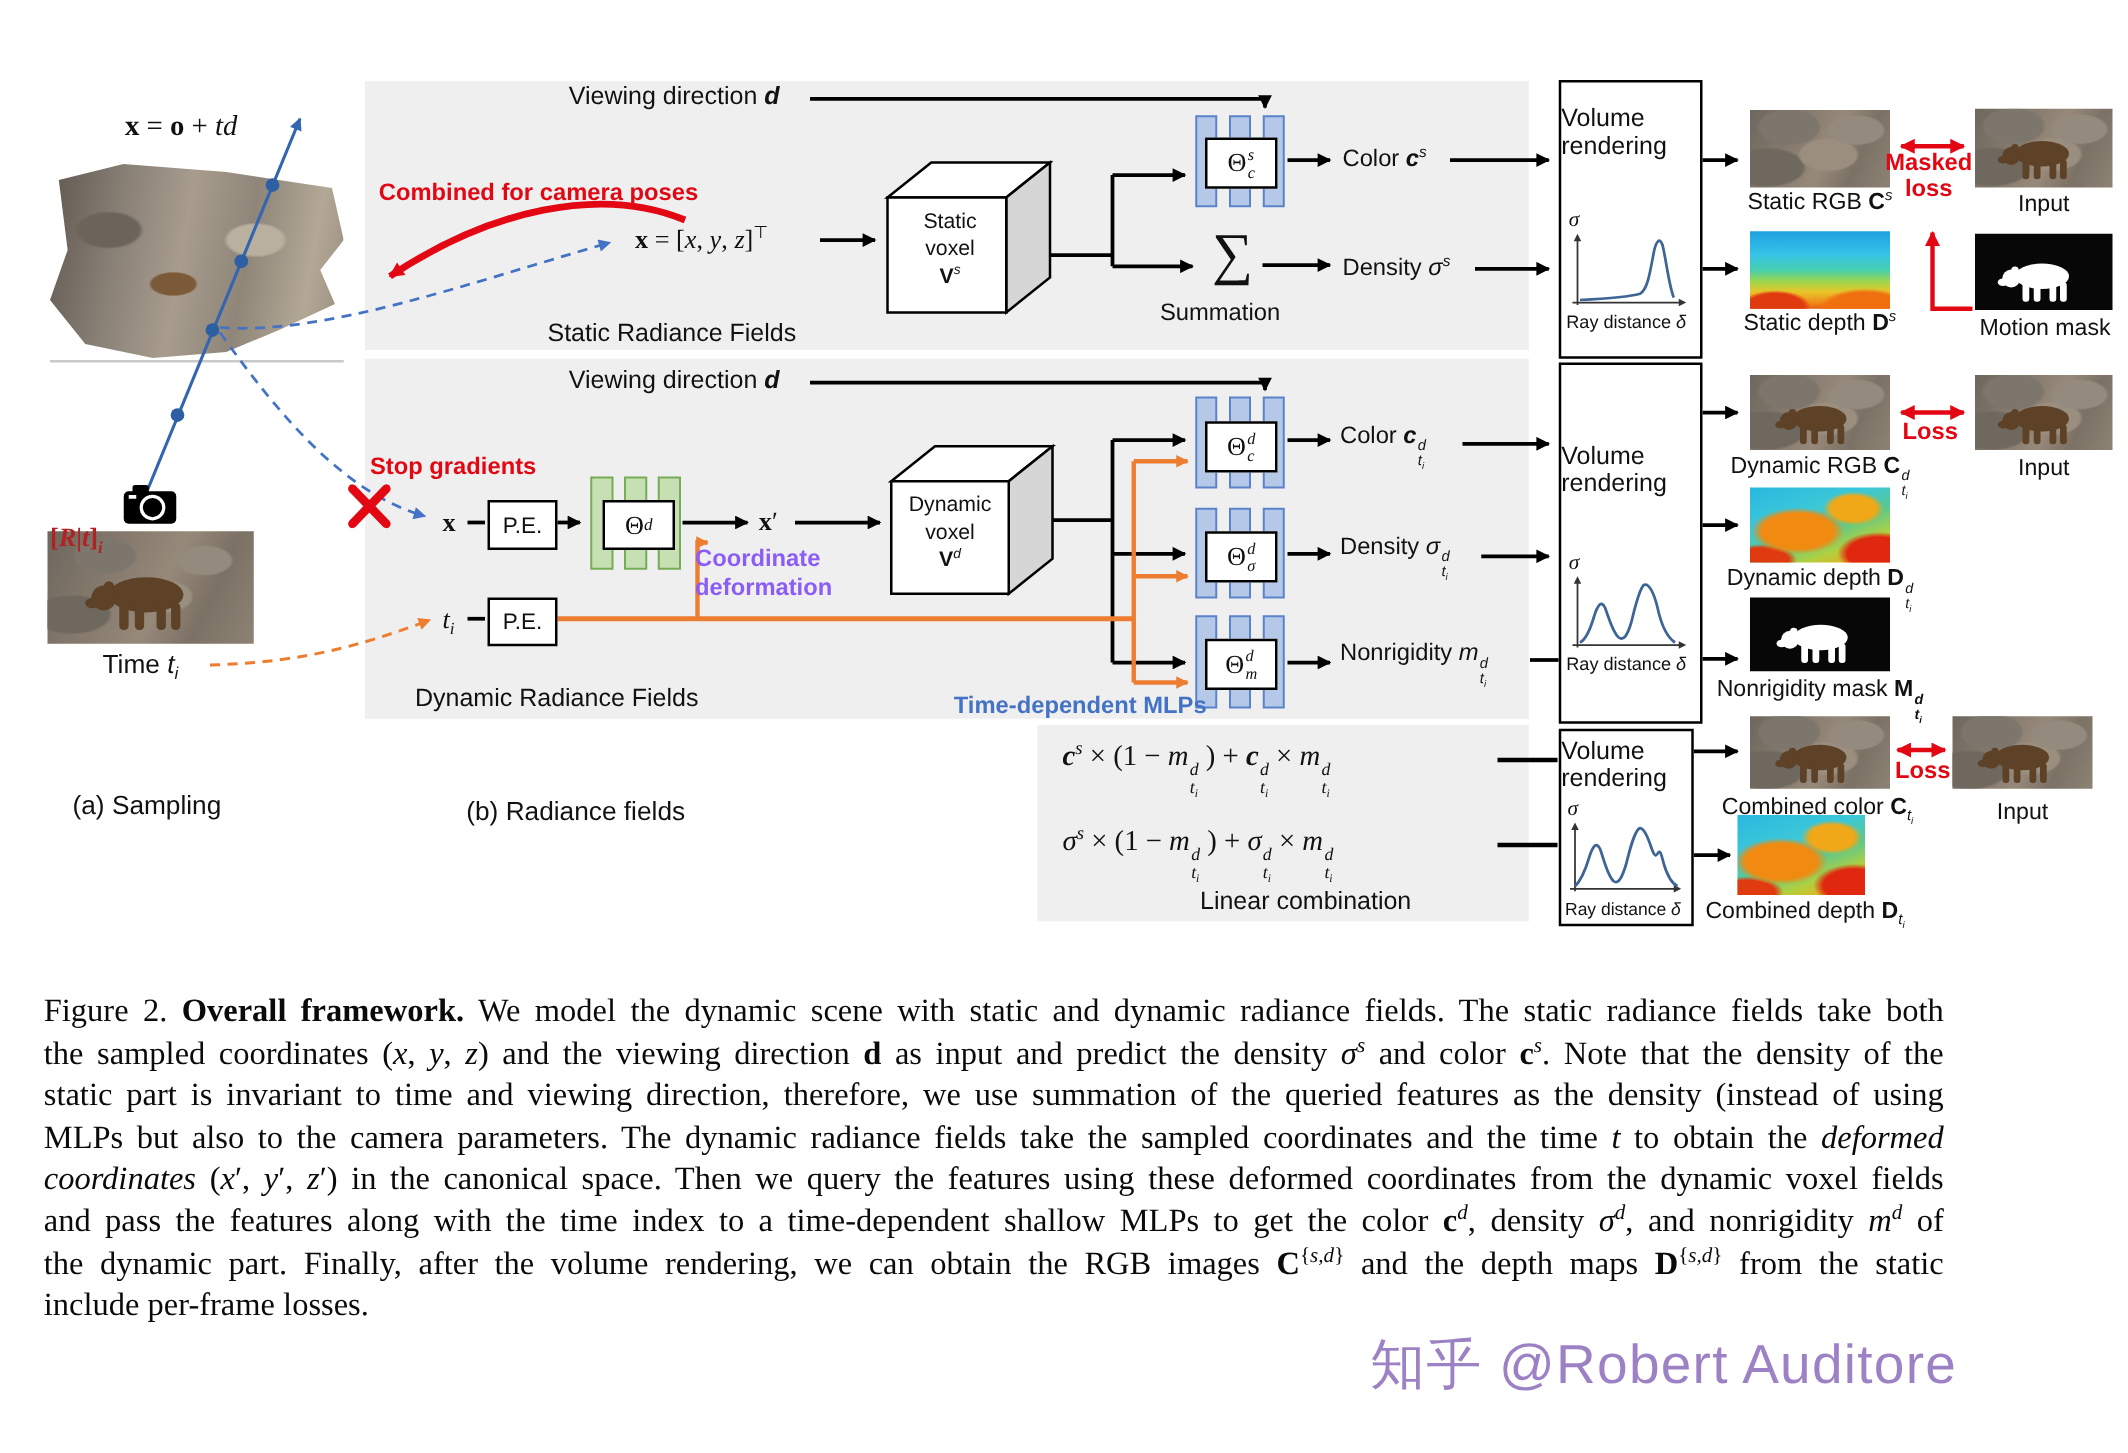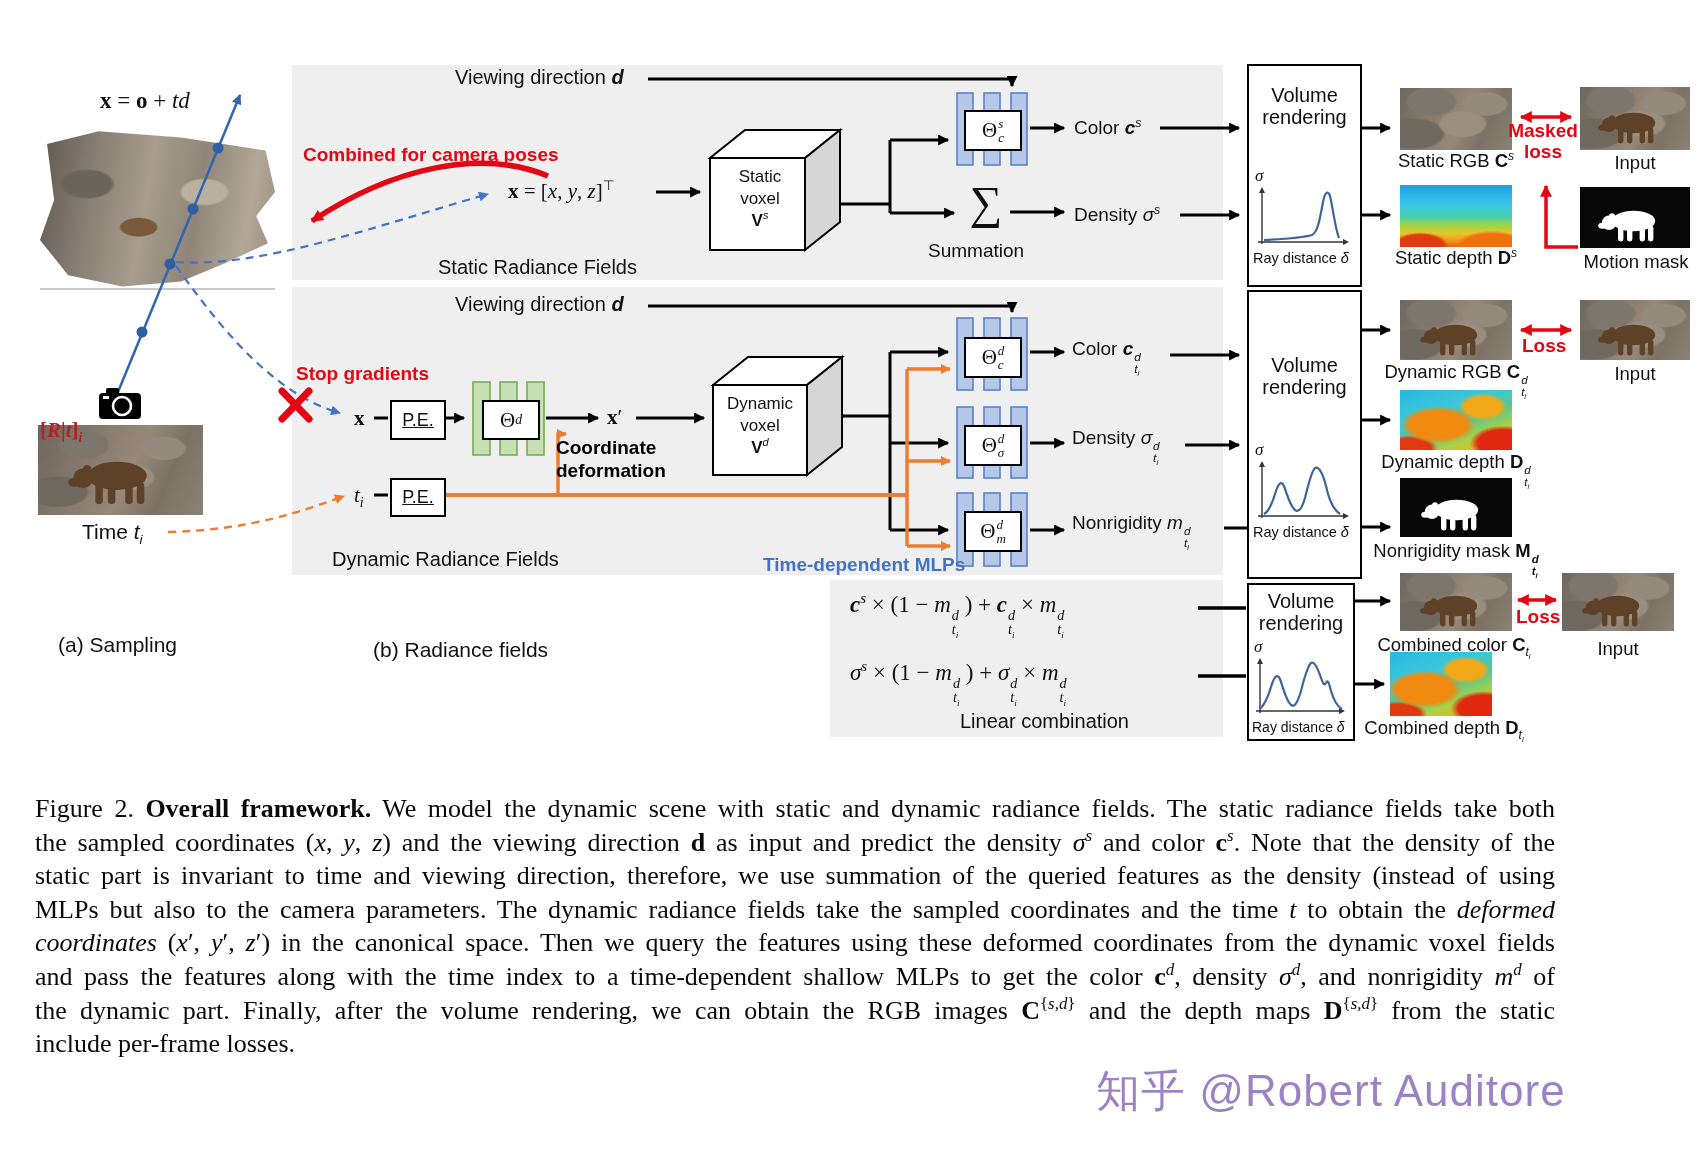--- a/index.html
+++ b/index.html
@@ -1,31 +1,31 @@
 <!DOCTYPE html>
 <html><head>
 <meta charset="utf-8">
 <style>
   html,body{margin:0;padding:0;background:#fff;}
   #page{position:relative;width:1702px;height:1162px;background:#fff;overflow:hidden;
         font-family:"Liberation Sans",sans-serif;color:#111;}
   .abs{position:absolute;}
   .panel{position:absolute;background:#efefef;}
   .vrbox{position:absolute;background:#fff;border:2.2px solid #000;}
-  .vr-title{position:absolute;width:100%;text-align:center;font-size:20px;line-height:1.1;}
+  .vr-title{position:absolute;width:100%;text-align:left;font-size:20px;line-height:1.1;}
   .vr-sigma{position:absolute;font-family:"Liberation Serif",serif;font-style:italic;font-size:17px;}
   .vr-axis{position:absolute;font-size:14.5px;white-space:nowrap;}
   .lbl{position:absolute;white-space:nowrap;font-size:19px;}
   .lblc{position:absolute;text-align:center;font-size:18.5px;line-height:1.12;}
   .math{font-family:"Liberation Serif",serif;}
   .red{color:#e30613;font-weight:bold;}
-  .green{color:#000000;font-weight:bold;}
+  .green{color:#8b5cf6;font-weight:bold;}
   .blue{color:#4472c4;font-weight:bold;}
   .maroon{color:#b22222;font-weight:bold;}
-  .pebox{position:absolute;background:#fff;border:2.2px solid #000;display:flex;align-items:center;justify-content:center;font-size:18px;text-decoration:underline;}
+  .pebox{position:absolute;background:#fff;border:2.2px solid #000;display:flex;align-items:center;justify-content:center;font-size:18px;}
   .mlpbox{position:absolute;background:#fff;border:2px solid #000;display:flex;align-items:center;justify-content:center;
           font-size:21px;font-family:"Liberation Serif",serif;}
   .cube-label{position:absolute;text-align:center;font-size:17px;line-height:1.3;}
   sup,sub{font-size:0.65em;line-height:0;}
   .ss{display:inline-flex;flex-direction:column;vertical-align:-0.55em;line-height:1;font-size:0.62em;margin-left:1px;text-align:left;}
   .ss span{display:block;height:1em;}
   .photo{position:absolute;overflow:hidden;}
   .ph-rockbg{background:
      radial-gradient(38px 20px at 76% 26%,#948a7d 0 55%,transparent 62%),
      radial-gradient(42px 24px at 28% 22%,#7d766c 0 55%,transparent 62%),

